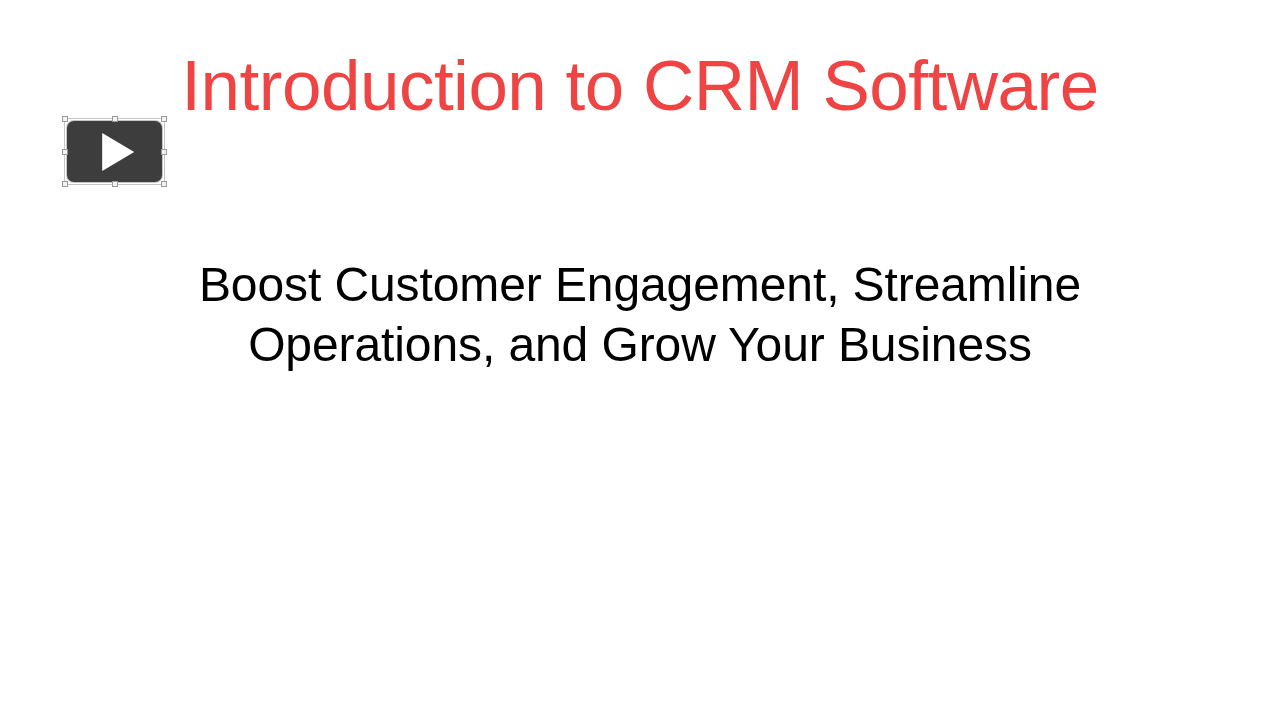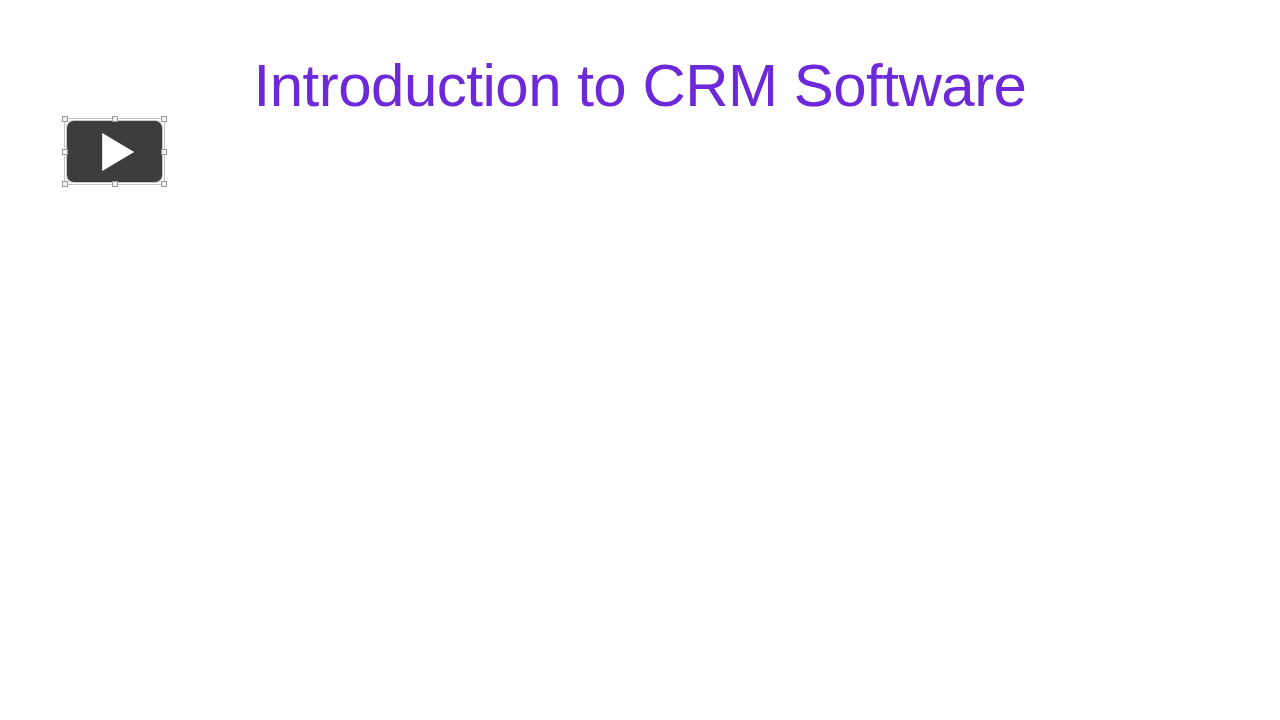--- a/index.html
+++ b/index.html
@@ -28,24 +28,24 @@
   #title-block {
     position: absolute;
     left: 0;
     top: 38px;
     width: 1280px;
     text-align: center;
   }
   #slide-title {
     display: block;
     font-family: "Liberation Sans", sans-serif;
-    font-size: 60px;
+    font-size: 71px;
     line-height: 96px;
     font-weight: 400;
-    color: #6d28d9;
+    color: #ef4444;
     letter-spacing: -0.5px;
     white-space: nowrap;
   }
 
   
   #subtitle-block {
     position: absolute;
     left: 128px;
     top: 255px;
     width: 1024px;
@@ -137,14 +137,18 @@
       <span class="sel-handle n"></span>
       <span class="sel-handle ne"></span>
       <span class="sel-handle w"></span>
       <span class="sel-handle e"></span>
       <span class="sel-handle sw"></span>
       <span class="sel-handle s"></span>
       <span class="sel-handle se"></span>
     </div>
   </div>
 
+  <div id="subtitle-block">
+    <span class="subtitle-line">Boost Customer Engagement, Streamline</span>
+    <span class="subtitle-line">Operations, and Grow Your Business</span>
+  </div>
 
 </div>
 
 </body></html>

